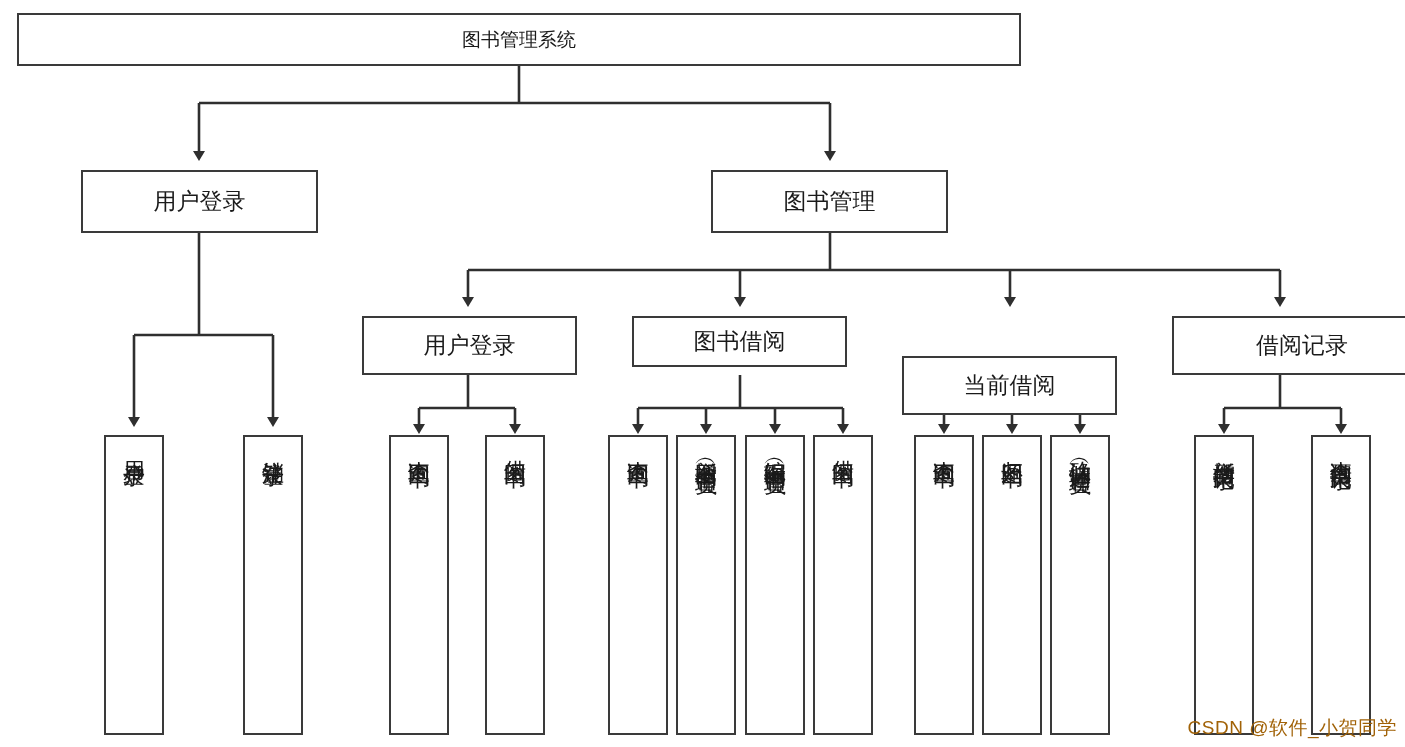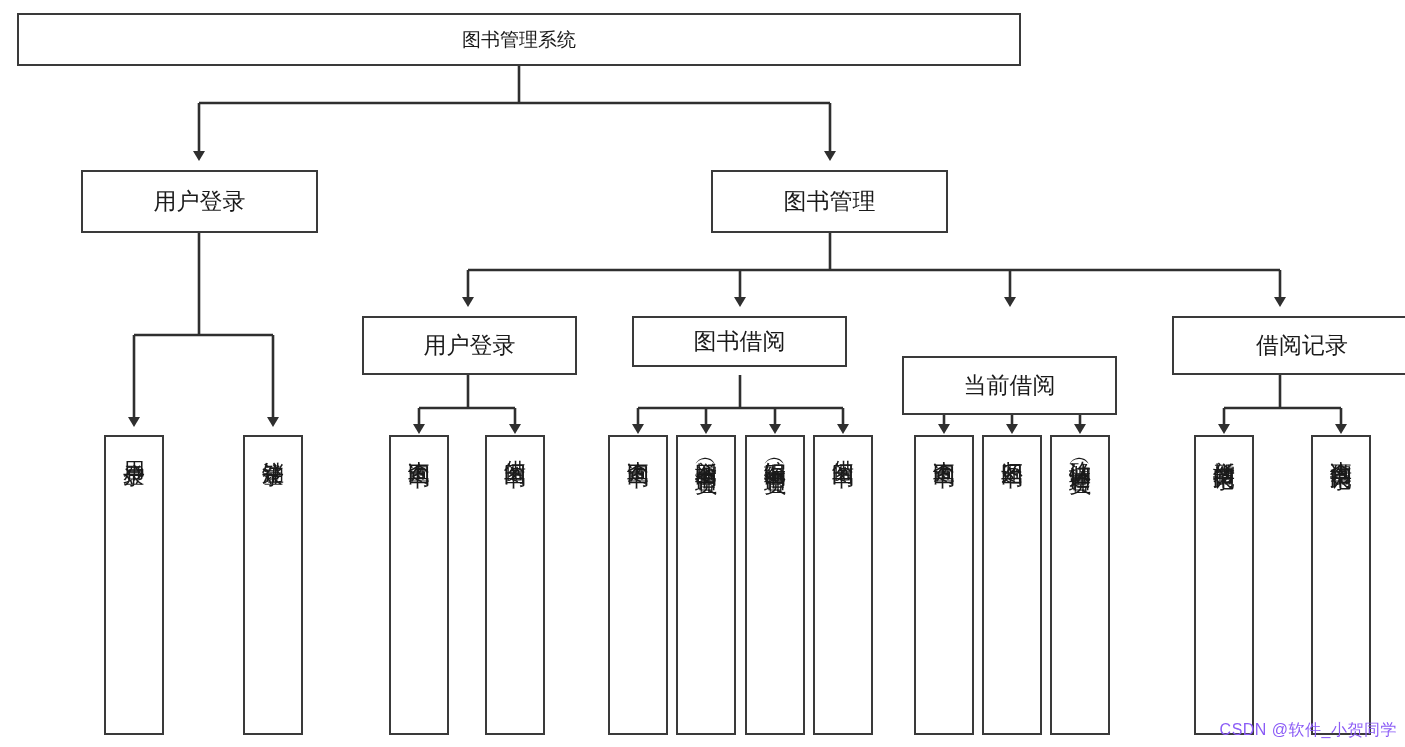--- a/index.html
+++ b/index.html
@@ -55,22 +55,22 @@
     writing-mode: vertical-rl;
     text-orientation: upright;
     font-size: 22px;
     letter-spacing: 2px;
     line-height: 1;
   }
   #watermark {
     position: absolute;
     right: 8px;
     bottom: 6px;
-    font-size: 16px;
-    color: #8b5cf6;
+    font-size: 19px;
+    color: #a16207;
     letter-spacing: 0.5px;
     white-space: nowrap;
     pointer-events: none;
   }
 </style>
 </head>
 <body>
 
 <div id="canvas">
 

